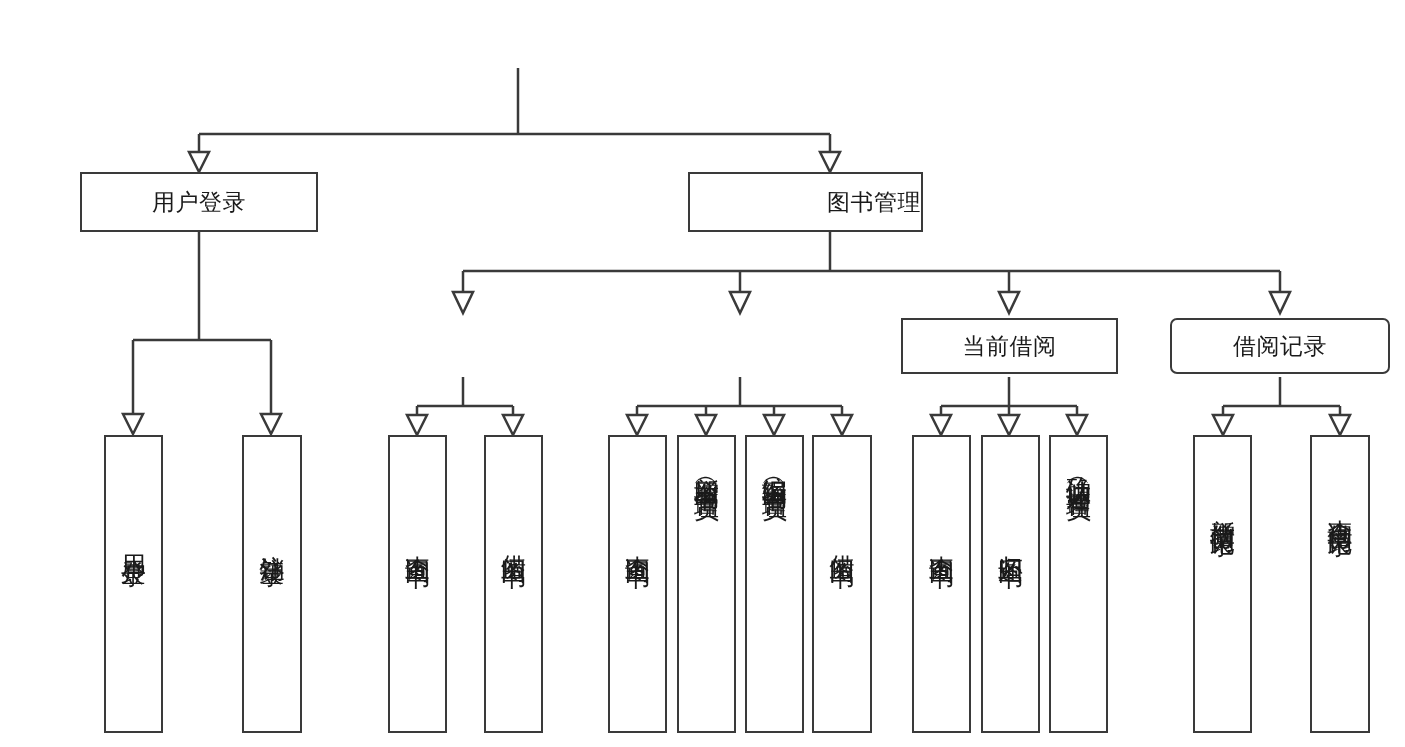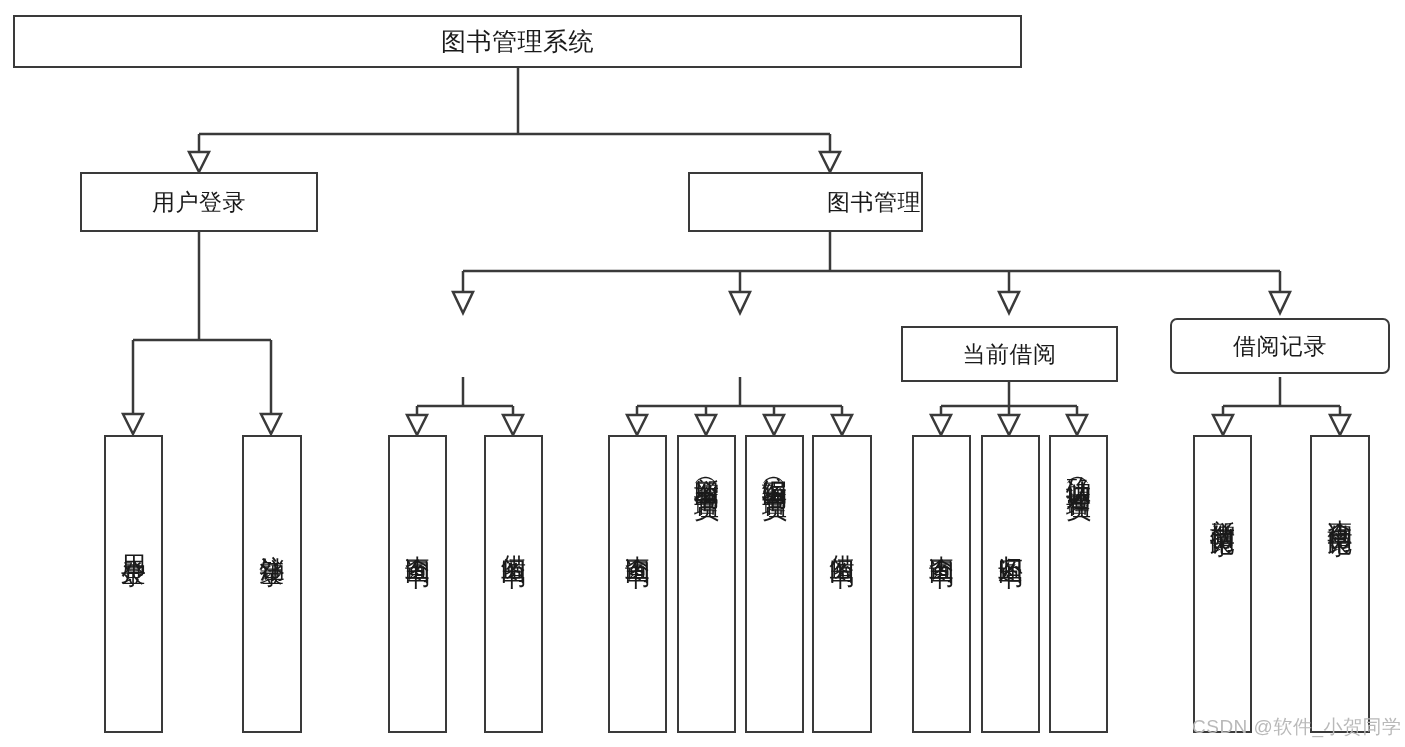--- a/index.html
+++ b/index.html
@@ -143,32 +143,29 @@
     <path d="M 1067 415 L 1087 415 L 1077 435 Z" stroke="none" fill="#3a3a3a"></path>
 
     <line x1="1280" y1="377" x2="1280" y2="406"></line>
     <line x1="1223" y1="406" x2="1340" y2="406"></line>
     <line x1="1223" y1="406" x2="1223" y2="415"></line>
     <path d="M 1213 415 L 1233 415 L 1223 435 Z" stroke="none" fill="#3a3a3a"></path>
     <line x1="1340" y1="406" x2="1340" y2="415"></line>
     <path d="M 1330 415 L 1350 415 L 1340 435 Z" stroke="none" fill="#3a3a3a"></path>
   </svg>
 
-  <div class="node lvl-root" style="left:13px; top:15px; width:1009px; height:53px;">
-    <span class="node-label">图书管理系统</span>
-  </div>
 
   <div class="node lvl-h" style="left:80px; top:172px; width:238px; height:60px;">
     <span class="node-label">用户登录</span>
   </div>
   <div class="node lvl-h" style="left:688px; top:172px; width:235px; height:60px;justify-content:flex-end;">
     <span class="node-label">图书管理</span>
   </div>
 
-  <div class="node lvl-h" style="left:901px; top:318px; width:217px; height:56px;margin-top:8px;">
+  <div class="node lvl-h" style="left:901px; top:318px; width:217px; height:56px;">
     <span class="node-label">当前借阅</span>
   </div>
   <div class="node lvl-h" style="left:1170px; top:318px; width:220px; height:56px;border-radius:7px;">
     <span class="node-label">借阅记录</span>
   </div>
 
   <div class="node leaf leaf-mid" style="left:104px; top:435px; width:59px; height:298px;">
     <span class="node-label">用户登录</span>
   </div>
   <div class="node leaf leaf-mid" style="left:242px; top:435px; width:60px; height:298px;">
@@ -205,15 +202,14 @@
     <span class="node-label">确认归还（管理员）</span>
   </div>
 
   <div class="node leaf leaf-low" style="left:1193px; top:435px; width:59px; height:298px;">
     <span class="node-label">新增借阅记录</span>
   </div>
   <div class="node leaf leaf-low" style="left:1310px; top:435px; width:60px; height:298px;">
     <span class="node-label">查询借阅记录</span>
   </div>
 
-  <div class="watermark">CSDN @软件_小贺同学</div>
 
 </div>
 
 </body></html>

